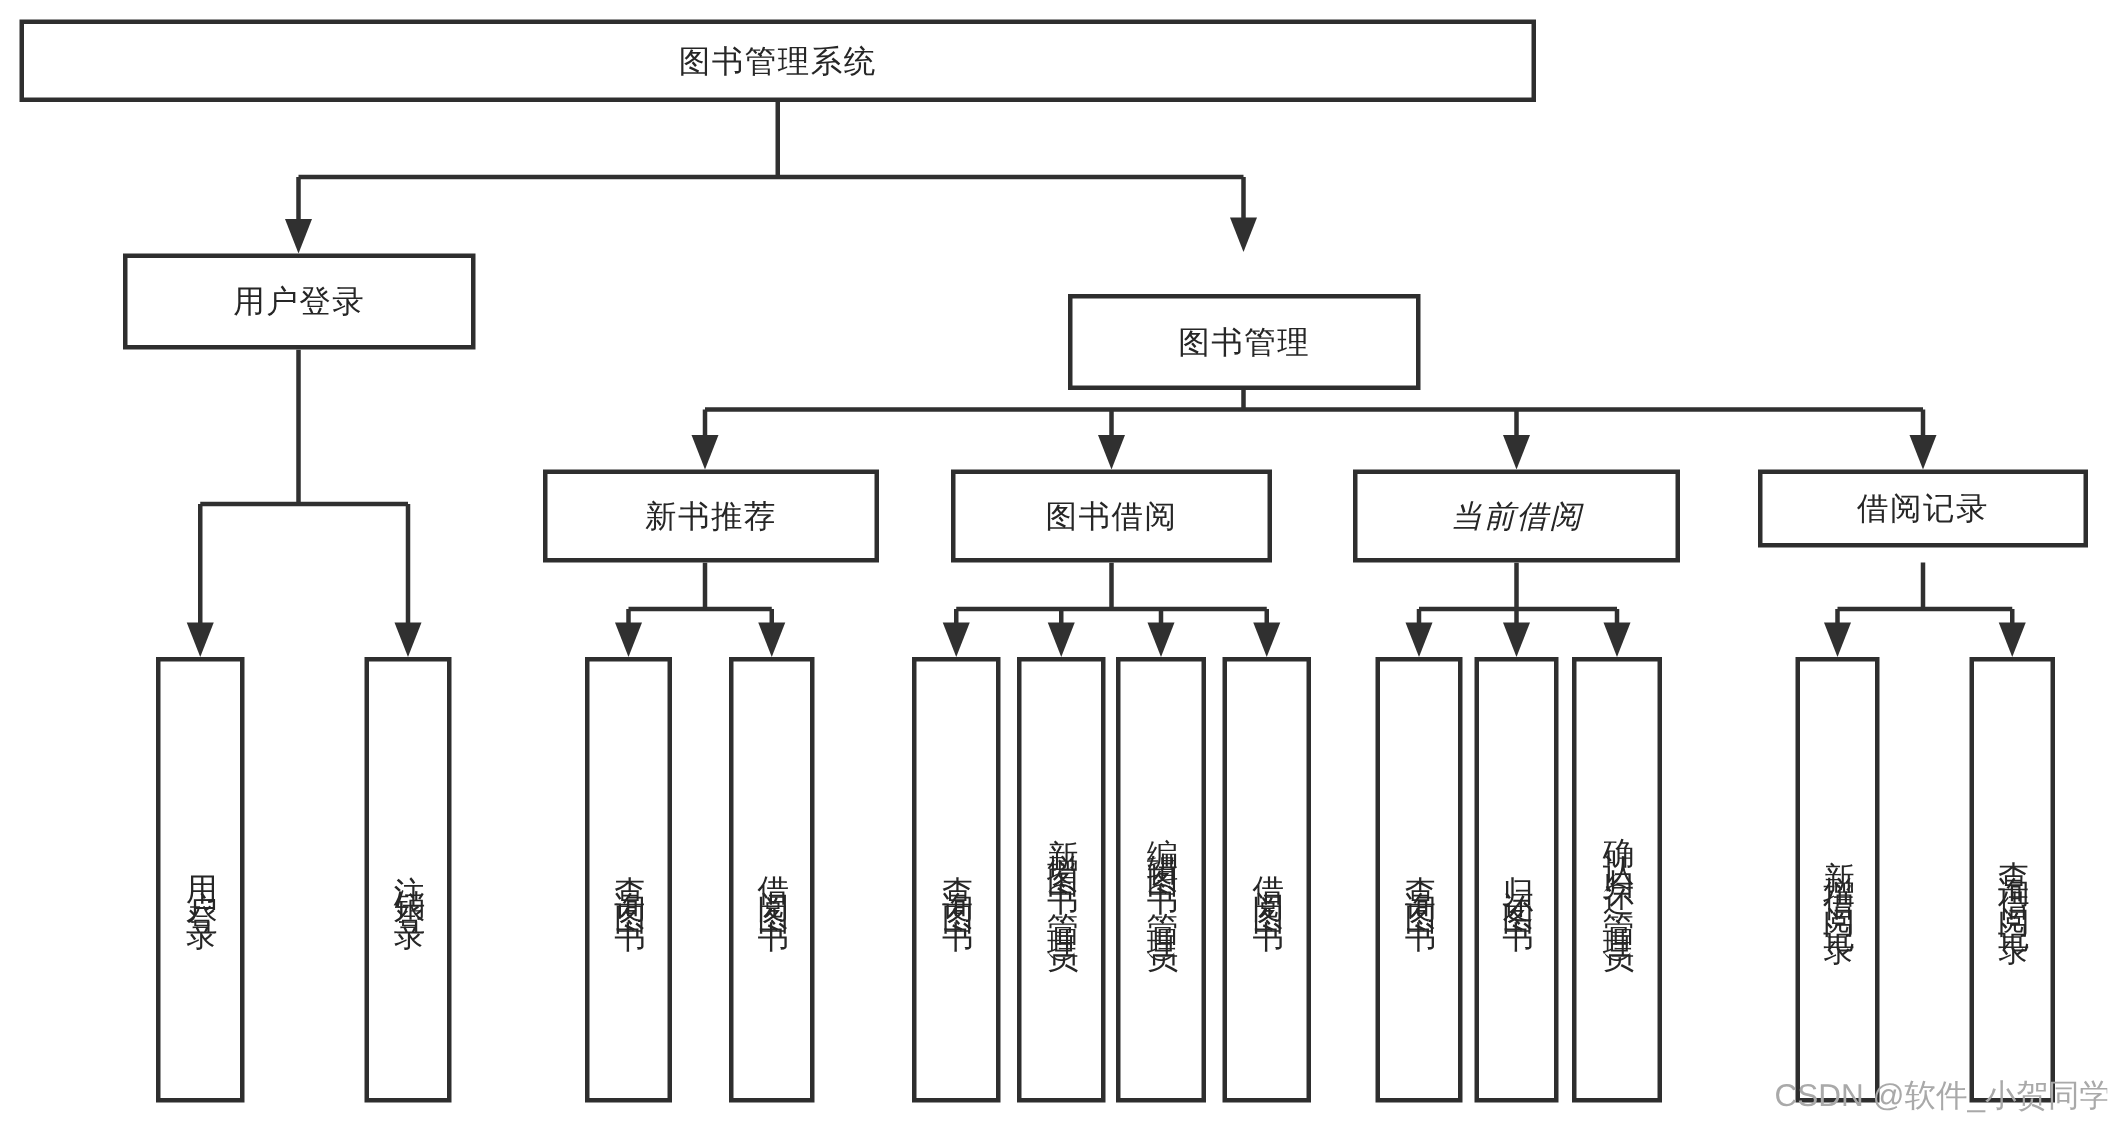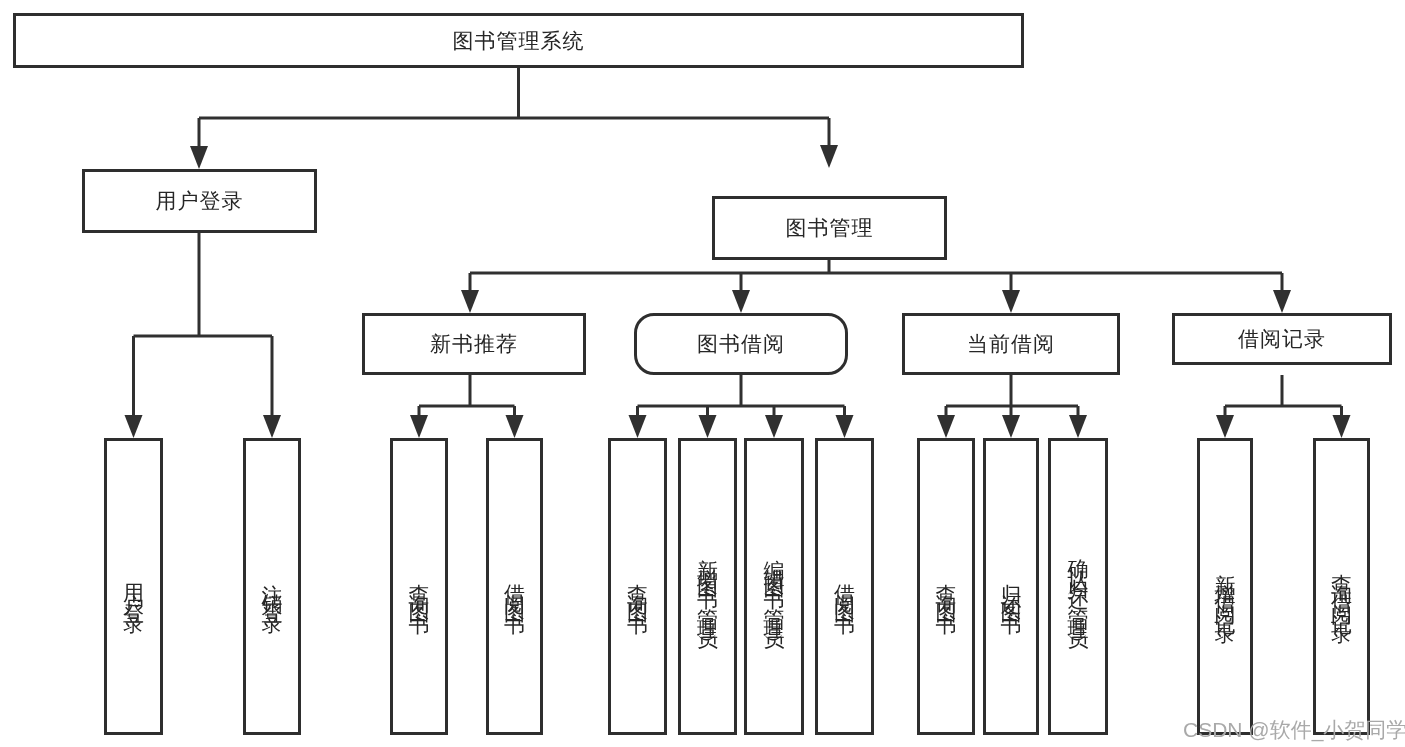--- a/index.html
+++ b/index.html
@@ -117,24 +117,24 @@
   <div class="box" style="left:82px; top:169px; width:235px; height:64px;">
     <span class="h-label">用户登录</span>
   </div>
   <div class="box" style="left:712px; top:168px; width:235px; height:64px;margin-top:28px;">
     <span class="h-label">图书管理</span>
   </div>
 
   <div class="box" style="left:362px; top:313px; width:224px; height:62px;">
     <span class="h-label">新书推荐</span>
   </div>
-  <div class="box" style="left:634px; top:313px; width:214px; height:62px;border-radius:20px;">
+  <div class="box" style="left:634px; top:313px; width:214px; height:62px;">
     <span class="h-label">图书借阅</span>
   </div>
-  <div class="box" style="left:902px; top:313px; width:218px; height:62px;">
+  <div class="box" style="left:902px; top:313px; width:218px; height:62px;font-style:italic;">
     <span class="h-label">当前借阅</span>
   </div>
   <div class="box" style="left:1172px; top:313px; width:220px; height:52px;">
     <span class="h-label">借阅记录</span>
   </div>
 
   <div class="box" style="left:104px; top:438px; width:59px; height:297px;">
     <span class="v-label">用户登录</span>
   </div>
   <div class="box" style="left:243px; top:438px; width:58px; height:297px;">

